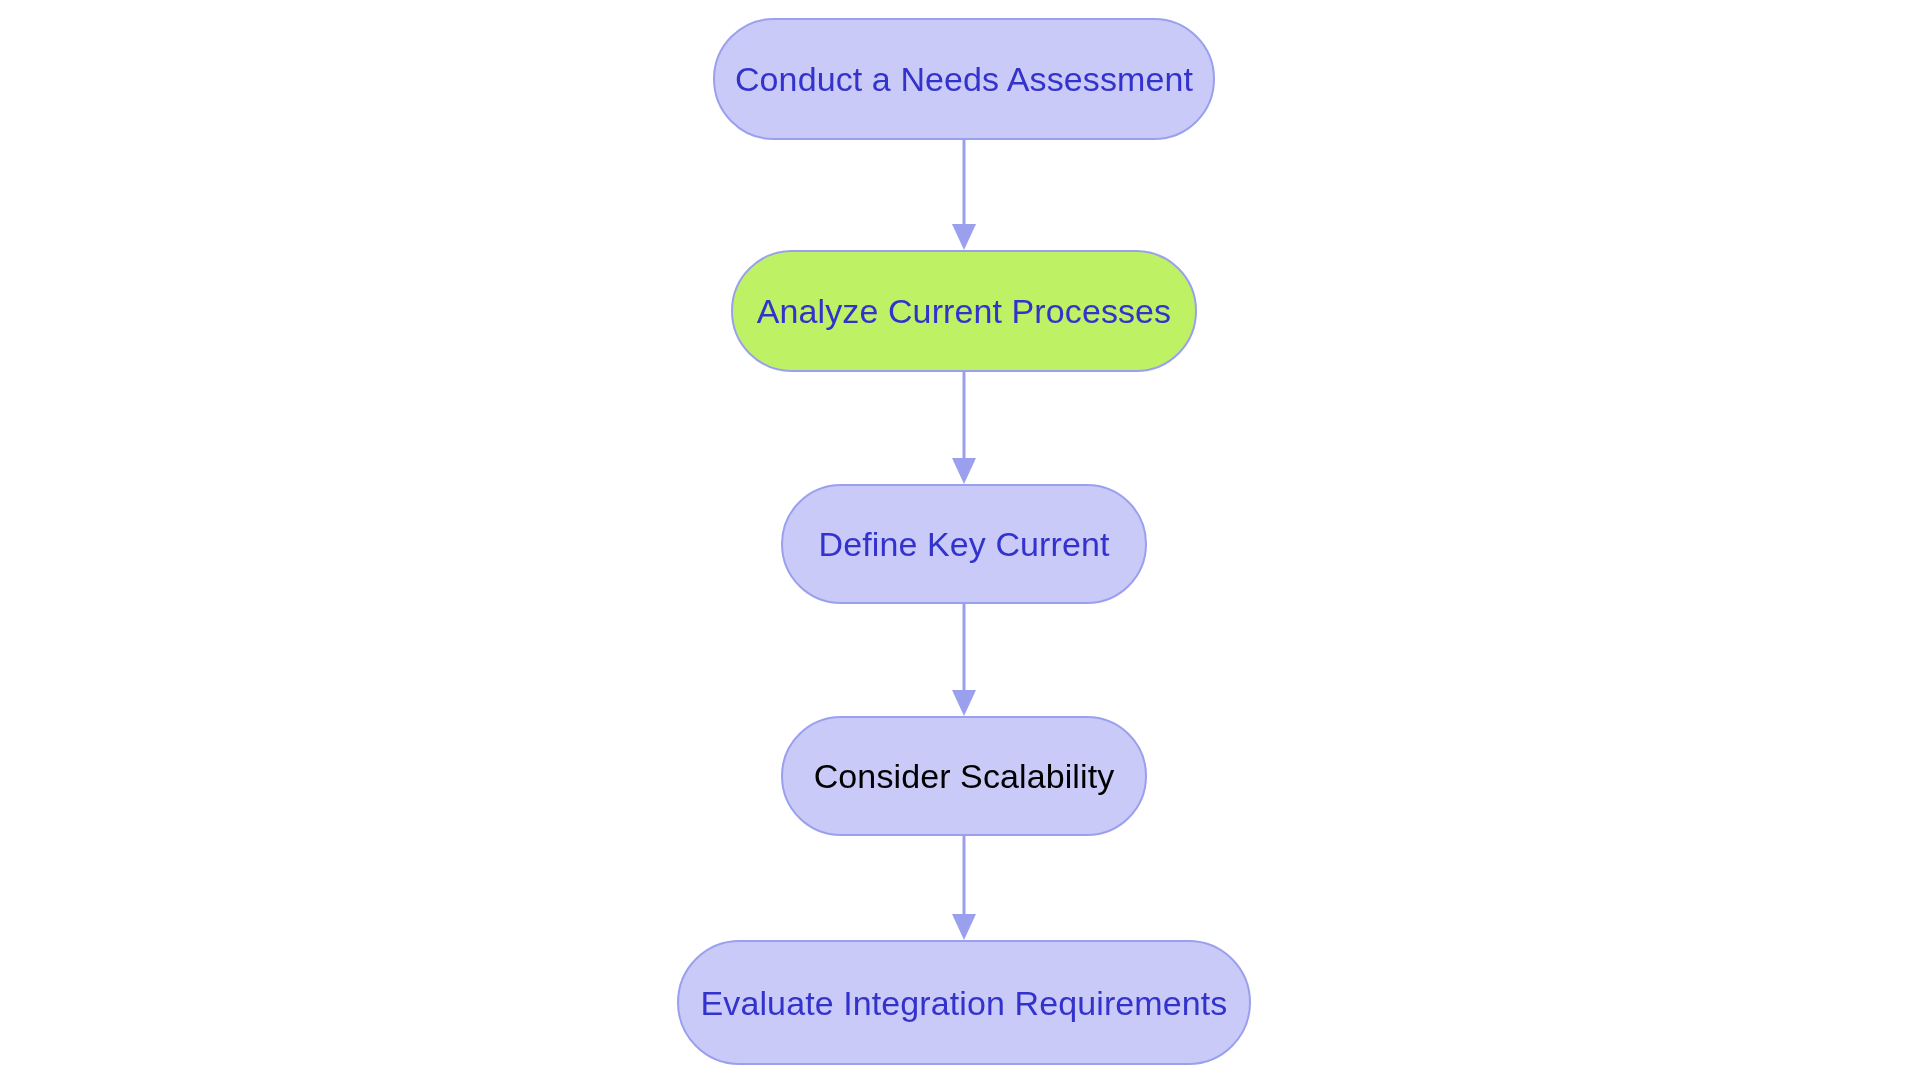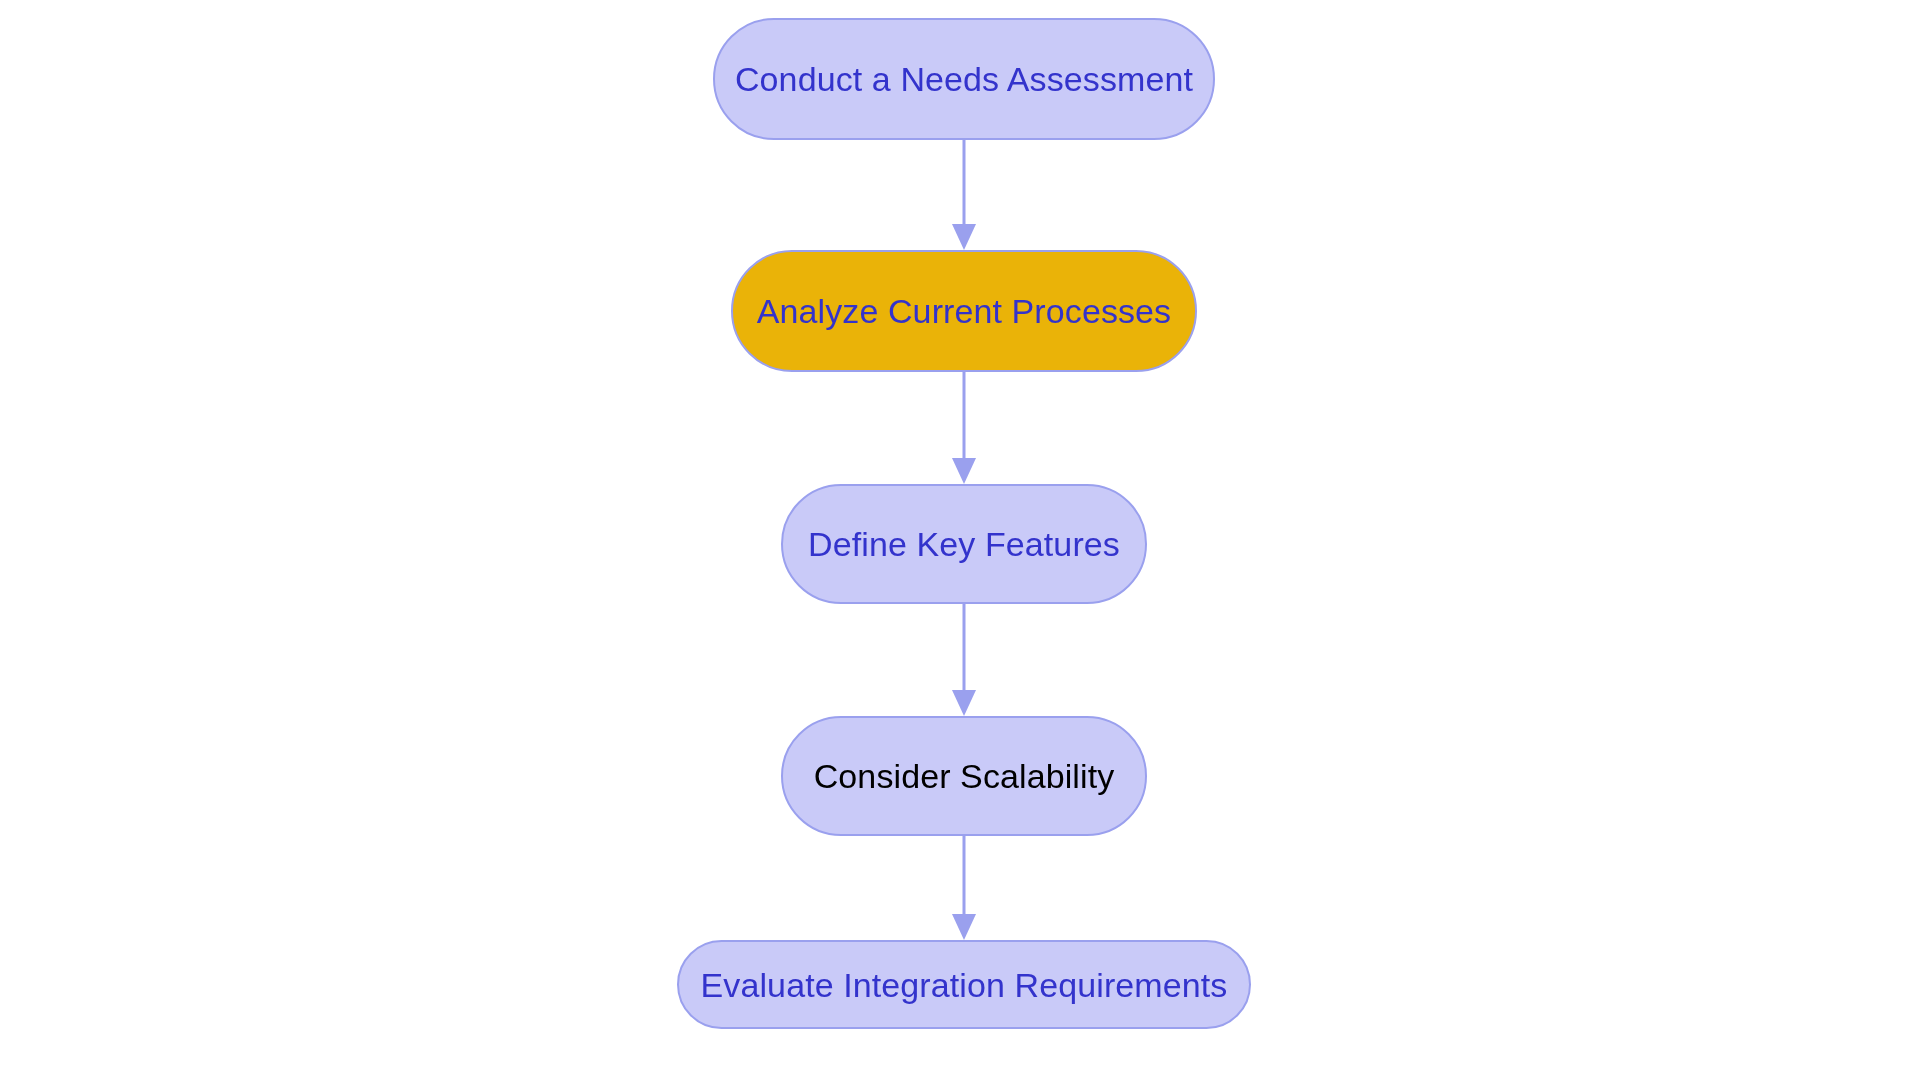--- a/index.html
+++ b/index.html
@@ -90,29 +90,29 @@
   </div>
   <div class="edge" style="left: 964px; top: 836px; height: 104px;">
     <div class="edge-line" style="height: 78px; background: rgb(154, 160, 238);"></div>
     <div class="edge-arrowhead" style="border-top-color: rgb(154, 160, 238);"></div>
   </div>
 
   <div class="node" style="left: 964px; top: 18px; width: 502px; height: 122px; background: rgb(201, 202, 248); border-color: rgb(154, 160, 238);">
     <span class="node-label" style="font-size: 34px; color: rgb(51, 51, 204);">Conduct a Needs Assessment</span>
   </div>
 
-  <div class="node" style="left: 964px; top: 250px; width: 466px; height: 122px; background: #eab308; border-color: rgb(154, 160, 238);">
+  <div class="node" style="left: 964px; top: 250px; width: 466px; height: 122px; background: #bef264; border-color: rgb(154, 160, 238);">
     <span class="node-label" style="font-size: 34px; color: rgb(51, 51, 204);">Analyze Current Processes</span>
   </div>
 
   <div class="node" style="left: 964px; top: 484px; width: 366px; height: 120px; background: rgb(201, 202, 248); border-color: rgb(154, 160, 238);">
-    <span class="node-label" style="font-size: 34px; color: rgb(51, 51, 204);">Define Key Features</span>
+    <span class="node-label" style="font-size: 34px; color: rgb(51, 51, 204);">Define Key Current</span>
   </div>
 
   <div class="node" style="left: 964px; top: 716px; width: 366px; height: 120px; background: rgb(201, 202, 248); border-color: rgb(154, 160, 238);">
     <span class="node-label" style="font-size: 34px; color: #000000;">Consider Scalability</span>
   </div>
 
-  <div class="node" style="left: 964px; top: 940px; width: 574px; height: 89px; background: rgb(201, 202, 248); border-color: rgb(154, 160, 238);">
+  <div class="node" style="left: 964px; top: 940px; width: 574px; height: 125px; background: rgb(201, 202, 248); border-color: rgb(154, 160, 238);">
     <span class="node-label" style="font-size: 34px; color: rgb(51, 51, 204);">Evaluate Integration Requirements</span>
   </div>
 
 </div>
 
 </body></html>

